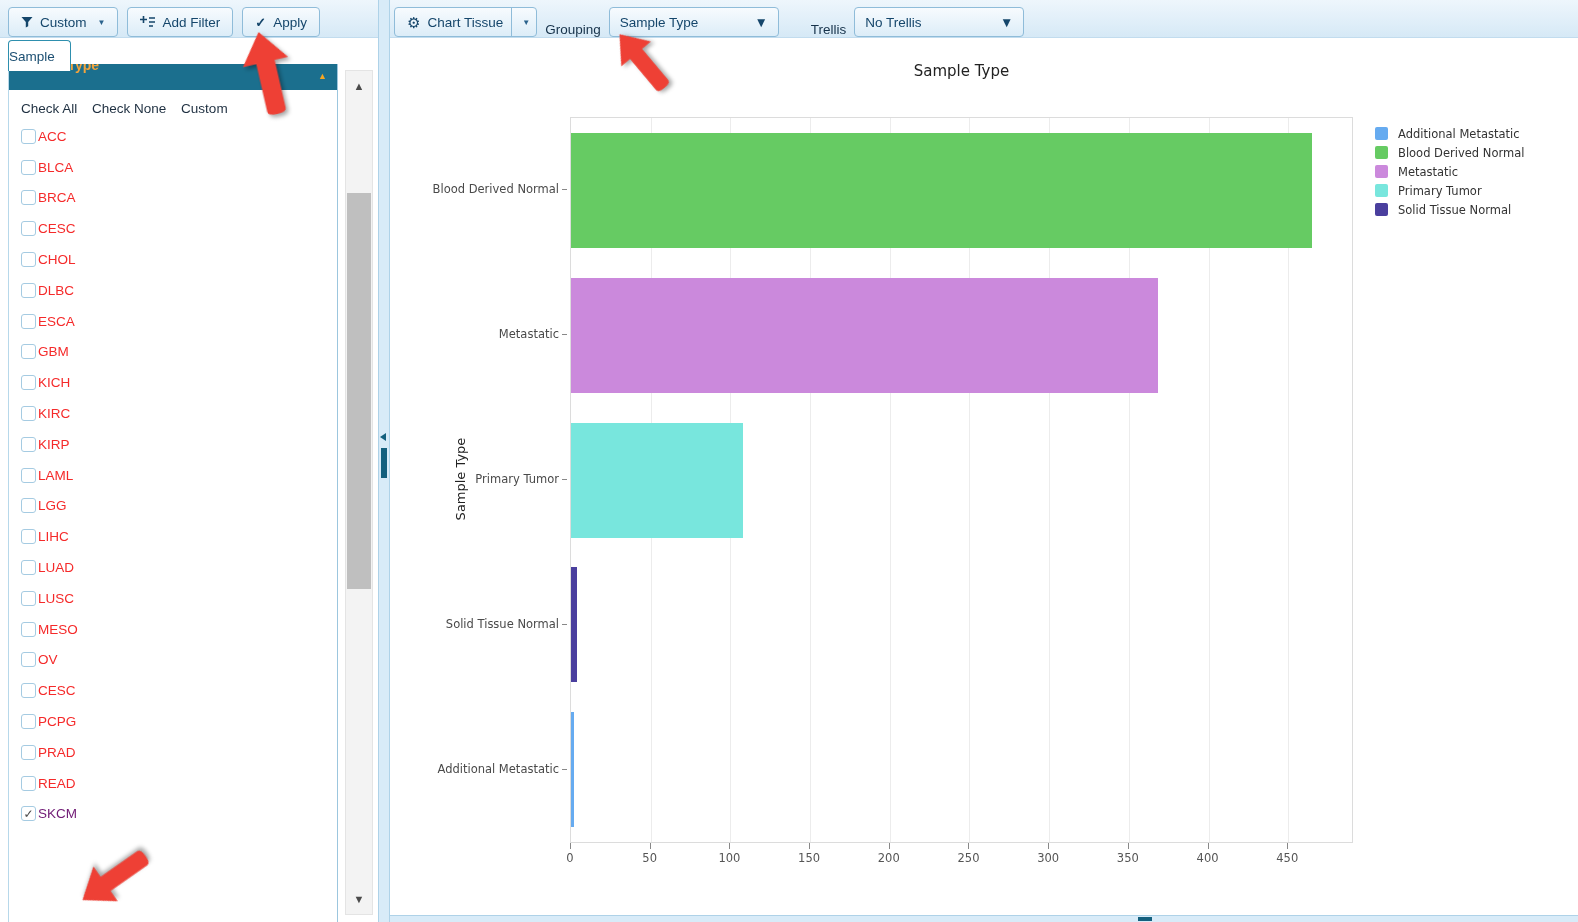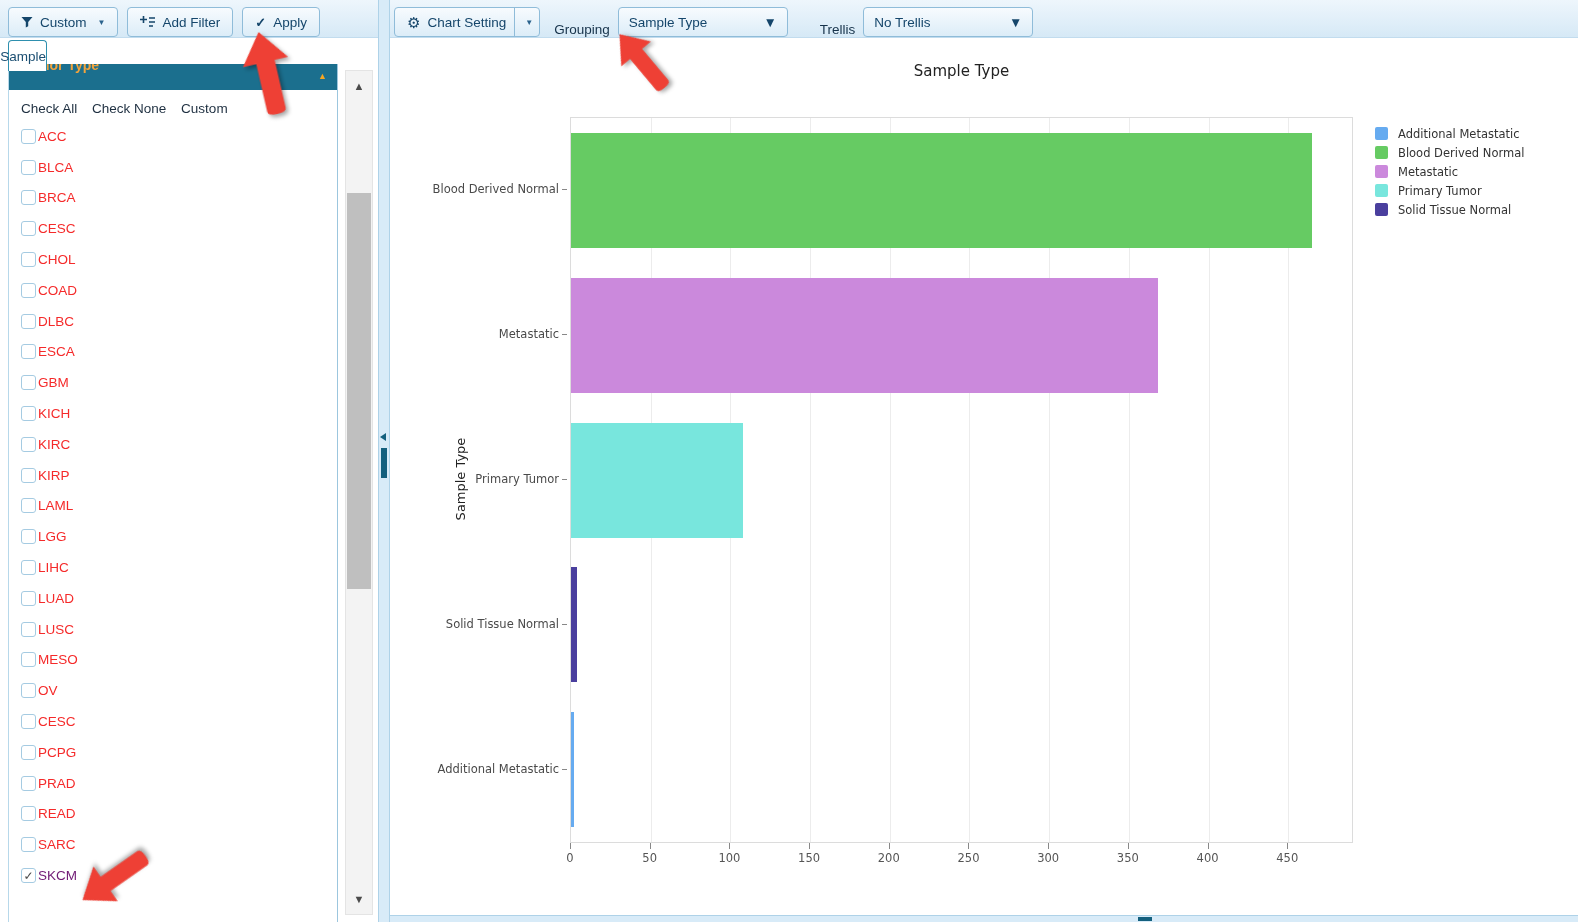--- a/index.html
+++ b/index.html
@@ -14,33 +14,33 @@
   #toolbar-left  { left:0; width:378px; padding-left:8px; gap:9px; }
   #toolbar-right { left:390px; width:1188px; padding-left:4px; gap:8px; }
   .btn { height:30px; display:inline-flex; align-items:center; gap:7px;
     padding:0 12px; background:linear-gradient(#f7fbfe,#dcedf8);
     border:1px solid #8fbcd9; border-radius:4px; color:#15466b;
     font-size:13.5px; cursor:pointer; white-space:nowrap; }
   .btn .caret { font-size:8px; color:#2a628c; margin-left:4px; }
   .split-caret { width:26px; justify-content:center; padding:0; margin-left:-5px;
     border-top-left-radius:0; border-bottom-left-radius:0; }
   .split-main { border-top-right-radius:0; border-bottom-right-radius:0; }
-  .tb-label { font-size:13.5px; color:#16324a; margin-left:6px; }
+  .tb-label { font-size:13.5px; color:#16324a; }
   .select { height:30px; width:170px; display:inline-flex; align-items:center;
     justify-content:space-between; padding:0 10px;
     background:linear-gradient(#f7fbfe,#dcedf8); border:1px solid #8fbcd9;
     border-radius:4px; color:#15466b; font-size:13.5px; cursor:pointer; }
   .gear { font-size:15px; line-height:1; color:#15466b; }
   .checkglyph { font-size:13px; font-weight:bold; color:#15466b; }
 
   
   #sidebar { position:absolute; left:0; top:38px; width:378px; height:884px; background:#fff; }
-  #sample-tab { position:absolute; left:8px; top:2px; width:39px; height:31px;
+  #sample-tab { position:absolute; left:8px; top:2px; width:63px; height:31px;
     background:#fff; border:1px solid #2e8fae; border-bottom:none;
-    border-radius:4px 4px 0 0; display:flex; align-items:center; justify-content:flex-end;
+    border-radius:4px 4px 0 0; display:flex; align-items:center; justify-content:flex-start;
     font-size:13.5px; color:#1c4f72; z-index:3; cursor:pointer; }
   #filter-panel { position:absolute; left:8px; top:26px; bottom:0; width:330px;
     border-left:1px solid #b7d8ea; border-right:1px solid #9cc6de; background:#fff; }
   .panel-header { position:relative; height:26px; overflow:hidden; background:#1b6f8e; cursor:pointer; }
   .panel-header .ttl { position:absolute; left:12px; top:-7px; font-size:14px;
     font-weight:bold; color:#f2a33c; }
   .panel-header .sort { position:absolute; right:10px; top:7px; font-size:9px; color:#f5a623; }
   .actions { padding:11px 0 0 12px; font-size:13.5px; color:#1e2f40; }
   .actions span { cursor:pointer; }
   .actions span + span { margin-left:11px; }
@@ -127,21 +127,21 @@
     <div class="btn">
       <span class="checkglyph">✓</span>
       <span>Apply</span>
     </div>
   </div>
 
   <div class="toolbar" id="toolbar-right">
     <div style="display:flex;">
       <div class="btn split-main">
         <span class="gear">⚙</span>
-        <span>Chart Setting</span>
+        <span>Chart Tissue</span>
       </div>
       <div class="btn split-caret">
         <span class="caret">▼</span>
       </div>
     </div>
     <span class="tb-label">Grouping</span>
     <div class="select">
       <span>Sample Type</span>
       <span class="caret">▼</span>
     </div>
@@ -182,24 +182,20 @@
           <div class="tt-row">
             <span class="cbx"></span>
             <span class="tt-label">CESC</span>
           </div>
           <div class="tt-row">
             <span class="cbx"></span>
             <span class="tt-label">CHOL</span>
           </div>
           <div class="tt-row">
             <span class="cbx"></span>
-            <span class="tt-label">COAD</span>
-          </div>
-          <div class="tt-row">
-            <span class="cbx"></span>
             <span class="tt-label">DLBC</span>
           </div>
           <div class="tt-row">
             <span class="cbx"></span>
             <span class="tt-label">ESCA</span>
           </div>
           <div class="tt-row">
             <span class="cbx"></span>
             <span class="tt-label">GBM</span>
           </div>
@@ -251,24 +247,20 @@
             <span class="cbx"></span>
             <span class="tt-label">PCPG</span>
           </div>
           <div class="tt-row">
             <span class="cbx"></span>
             <span class="tt-label">PRAD</span>
           </div>
           <div class="tt-row">
             <span class="cbx"></span>
             <span class="tt-label">READ</span>
-          </div>
-          <div class="tt-row">
-            <span class="cbx"></span>
-            <span class="tt-label">SARC</span>
           </div>
           <div class="tt-row checked">
             <span class="cbx">✓</span>
             <span class="tt-label">SKCM</span>
           </div>
         </div>
     </div>
     <div id="side-scrollbar">
       <div class="sb-arrow sb-up">▲</div>
       <div id="sb-thumb"></div>

